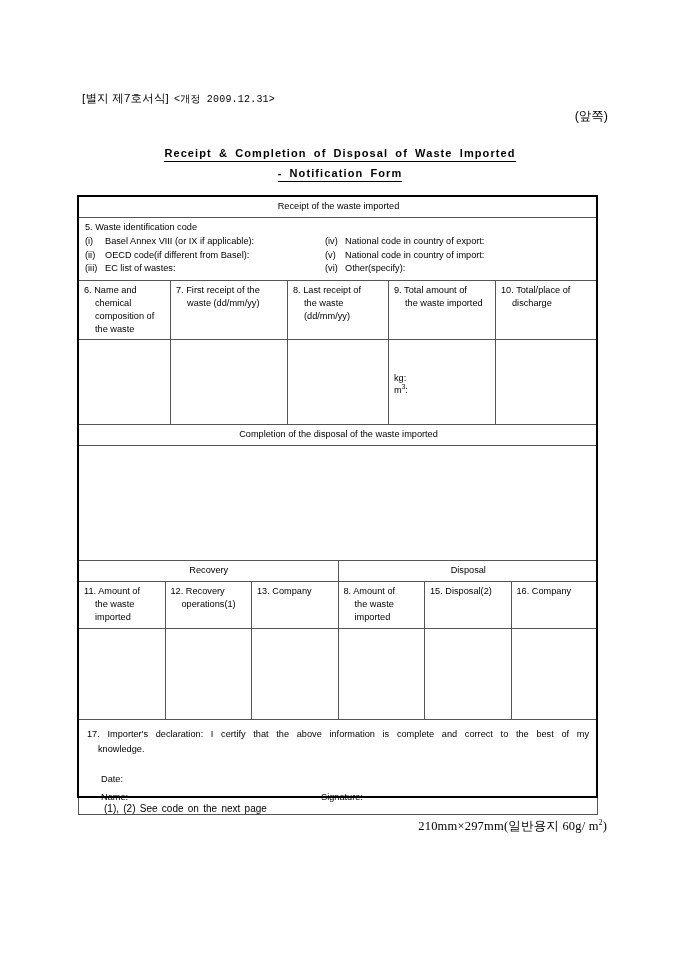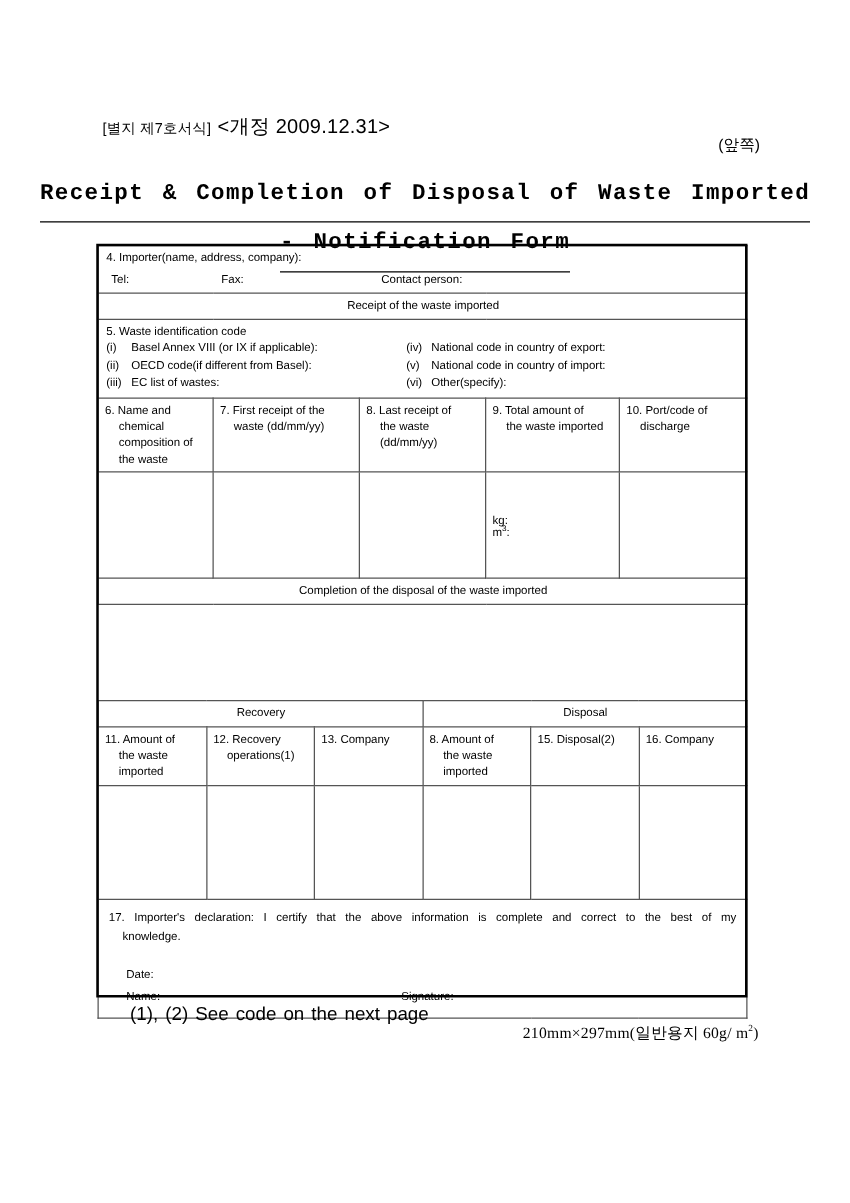--- a/index.html
+++ b/index.html
@@ -25,47 +25,48 @@
   
   .form-ref {
     position: absolute;
     left: 82px;
     top: 91px;
     font-size: 11.5px;
     letter-spacing: 0.2px;
     white-space: nowrap;
   }
   .form-ref .rev {
-    font-size: 16px;
+    font-size: 10px;
     margin-left: 5px;
+    font-family: Liberation Mono, monospace;
   }
   .side-mark {
     position: absolute;
     right: 72px;
     top: 108px;
     font-size: 12.5px;
     white-space: nowrap;
   }
 
   .title-wrap {
     position: absolute;
     left: 0;
     top: 143px;
     width: 680px;
     text-align: center;
   }
   .title-line {
-    font-family: Liberation Mono, monospace;
-    font-size: 18px;
+    font-family: Liberation Sans, sans-serif;
+    font-size: 11px;
     font-weight: bold;
     letter-spacing: 1.1px;
     word-spacing: 3px;
     display: inline-block;
     border-bottom: 1.2px solid #000;
-    padding-bottom: 10px;
+    padding-bottom: 0;
     line-height: 1.35;
   }
   .title-line.second {
     margin-top: 4px;
     text-align: center;
   }
 
   
   .tbl {
     position: absolute;
@@ -165,21 +166,21 @@
   .decl .sigrow .l2 {
     display: flex;
     margin-top: 3px;
   }
   .decl .sigrow .l2 .nm { width: 220px; }
 
   .note {
     position: absolute;
     left: 104px;
     top: 803px;
-    font-size: 15px;
+    font-size: 10px;
     word-spacing: 1.5px;
     white-space: nowrap;
   }
   .paper-spec {
     position: absolute;
     right: 73px;
     top: 818px;
     font-family: "Liberation Serif", serif;
     font-size: 12.5px;
     white-space: nowrap;
@@ -209,30 +210,20 @@
         <col style="width:117px">
         <col style="width:101px">
         <col style="width:107px">
         <col style="width:102px">
     </colgroup>
 
     <tbody>
 
 
 
-    <tr>
-      <td colspan="5">
-        <div class="cell">4. Importer(name, address, company):</div>
-        <div class="cell inline-pair" style="padding-top:0;padding-left:10px;">
-          <span class="lbl-tel">Tel:</span>
-          <span class="lbl-fax">Fax:</span>
-          <span class="lbl-cp">Contact person:</span>
-        </div>
-      </td>
-    </tr>
 
     <tr class="row-h">
       <td colspan="5">
         <div class="cell center">Receipt of the waste imported</div>
       </td>
     </tr>
 
     <tr>
       <td colspan="5">
         <div class="cell" style="padding-bottom:4px;">
@@ -281,21 +272,21 @@
       <td>
         <div class="hdr-num">
           <span>9.</span>
           <span>Total amount of</span>
           <span class="ind">the waste imported</span>
         </div>
       </td>
       <td>
         <div class="hdr-num">
           <span>10.</span>
-          <span>Port/code of</span>
+          <span>Total/place of</span>
           <span class="ind">discharge</span>
         </div>
       </td>
     </tr>
 
     <tr class="blank-tall">
       <td>
             <div class="cell"></div>
           </td>
       <td>

